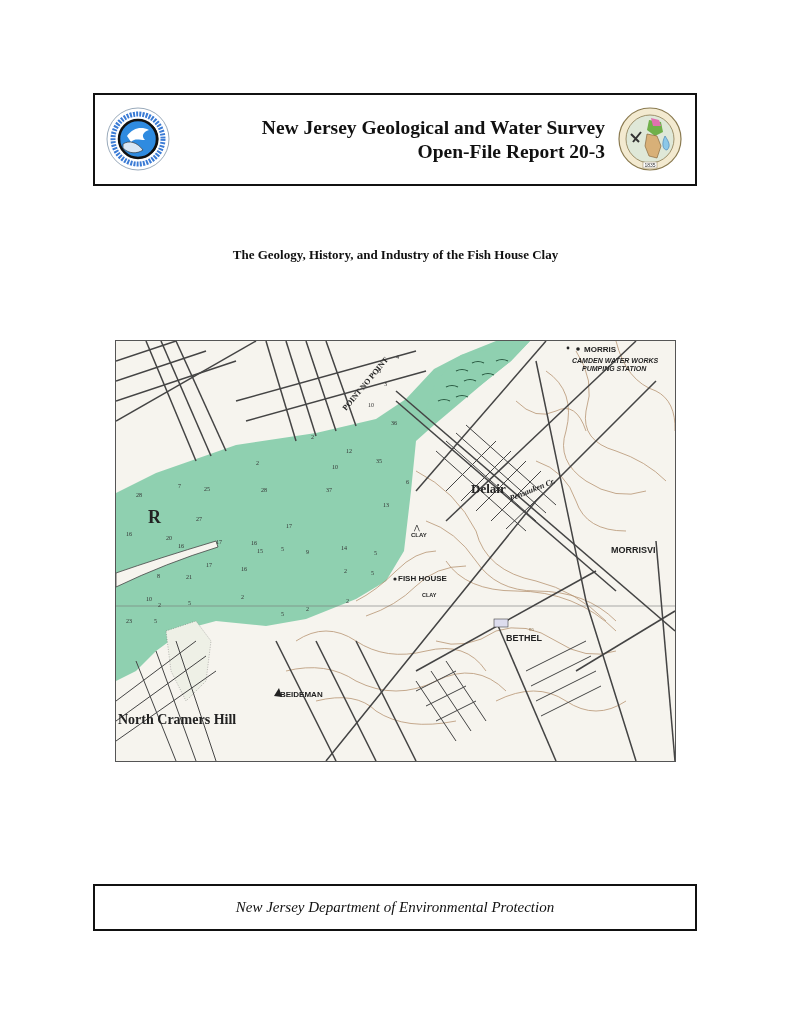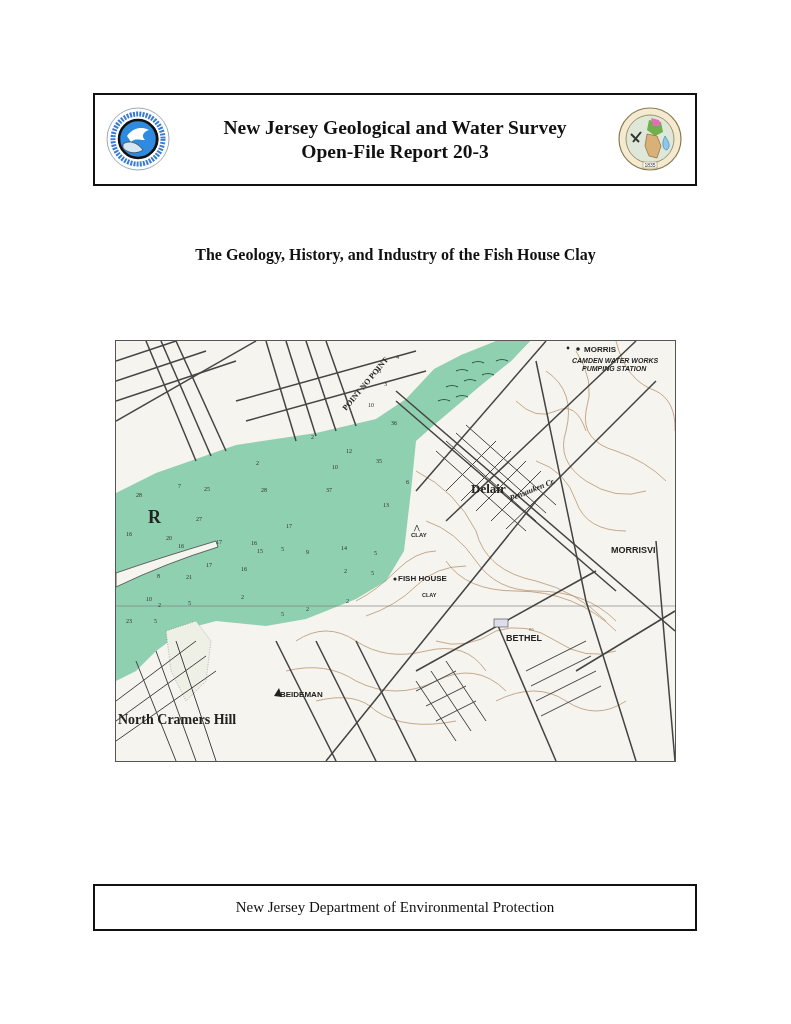--- a/index.html
+++ b/index.html
@@ -1,24 +1,24 @@
 <!DOCTYPE html>
 <html><head>
 <meta charset="utf-8">
 <style>
   html, body { margin:0; padding:0; background:#ffffff; }
   body { width:791px; height:1024px; position:relative; overflow:hidden; font-family:"Liberation Serif", serif; color:#111; }
   .header-box { position:absolute; left:93px; top:93px; width:600px; height:89px; border:2px solid #111; background:#fff; }
   .logo-left { position:absolute; left:10px; top:11px; width:66px; height:66px; }
   .logo-right { position:absolute; right:12px; top:11px; width:66px; height:66px; }
-  .header-text { position:absolute; left:90px; right:90px; top:21px; text-align:center; font-weight:bold; font-size:19.5px; line-height:24px; }
-  .title { position:absolute; left:60px; width:671px; top:243px; text-align:center; font-weight:bold; font-size:16px; line-height:24px; }
+  .header-text { position:absolute; left:90px; right:90px; top:21px; text-align:right; font-weight:bold; font-size:19.5px; line-height:24px; }
+  .title { position:absolute; left:60px; width:671px; top:243px; text-align:center; font-weight:bold; font-size:13px; line-height:24px; }
   .map { position:absolute; left:115px; top:340px; width:559px; height:420px; border:1px solid #555; overflow:hidden; background:#f6f4ee; }
   .map svg { display:block; }
-  .footer-box { position:absolute; left:93px; top:884px; width:600px; height:43px; border:2px solid #111; background:#fff; }
+  .footer-box { position:absolute; left:93px; top:884px; width:600px; height:43px; border:2px solid #111; background:#fff;font-style:italic; }
   .footer-text { position:absolute; left:0; right:0; top:13px; text-align:center; font-size:15px; }
   .maplbl { font-family:"Liberation Sans", sans-serif; font-weight:bold; fill:#222; }
   .mapserif { font-family:"Liberation Serif", serif; font-weight:bold; fill:#222; }
   .depth { font-family:"Liberation Serif", serif; font-size:6px; fill:#333; }
 </style>
 </head>
 <body>
 
 <div class="header-box">
   <div class="logo-left">

